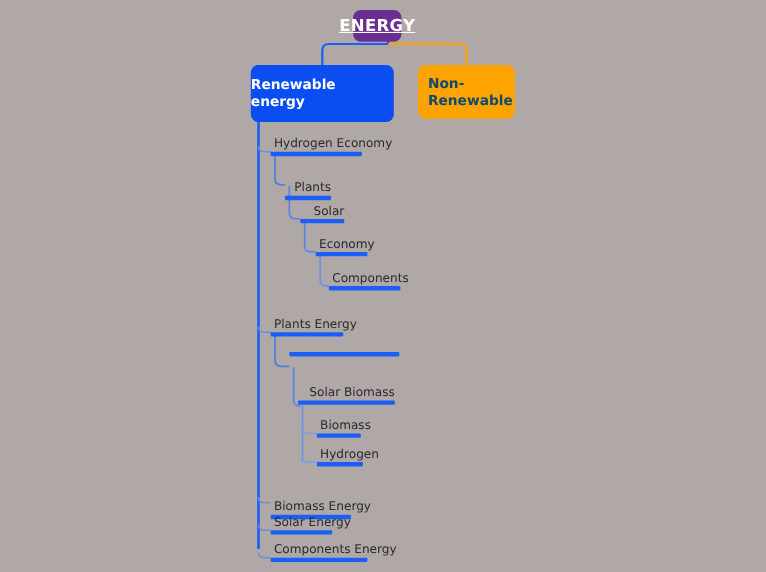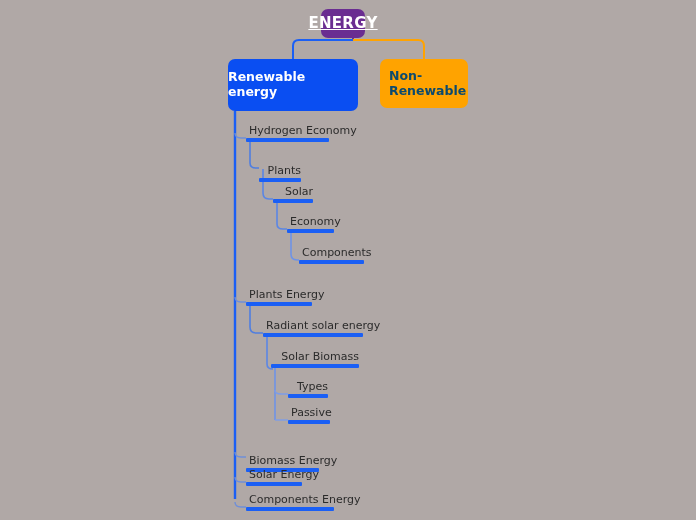--- a/index.html
+++ b/index.html
@@ -159,33 +159,32 @@
       </div>
       <div class="leaf" style="left: 299px; top: 246px;">
         <span class="txt">Components</span>
         <span class="bar" style="width: 65px; background: rgb(26, 95, 245);"></span>
       </div>
       <div class="leaf" style="left: 246px; top: 288px;">
         <span class="txt">Plants Energy</span>
         <span class="bar" style="width: 66px; background: rgb(26, 95, 245);"></span>
       </div>
       <div class="leaf" style="left: 263px; top: 319px;">
-        <span class="txt">Radiant solar energy</span>
         <span class="bar" style="width: 100px; background: rgb(26, 95, 245);"></span>
       </div>
       <div class="leaf" style="left: 271px; top: 350px;">
         <span class="txt">Solar Biomass</span>
         <span class="bar" style="width: 88px; background: rgb(26, 95, 245);"></span>
       </div>
       <div class="leaf" style="left: 288px; top: 380px;">
-        <span class="txt">Types</span>
+        <span class="txt">Biomass</span>
         <span class="bar" style="width: 40px; background: rgb(26, 95, 245);"></span>
       </div>
       <div class="leaf" style="left: 288px; top: 406px;">
-        <span class="txt">Passive</span>
+        <span class="txt">Hydrogen</span>
         <span class="bar" style="width: 42px; background: rgb(26, 95, 245);"></span>
       </div>
       <div class="leaf" style="left: 246px; top: 454px;">
         <span class="txt">Biomass Energy</span>
         <span class="bar" style="width: 73px; background: rgb(26, 95, 245);"></span>
       </div>
       <div class="leaf" style="left: 246px; top: 468px;">
         <span class="txt">Solar Energy</span>
         <span class="bar" style="width: 56px; background: rgb(26, 95, 245);"></span>
       </div>

